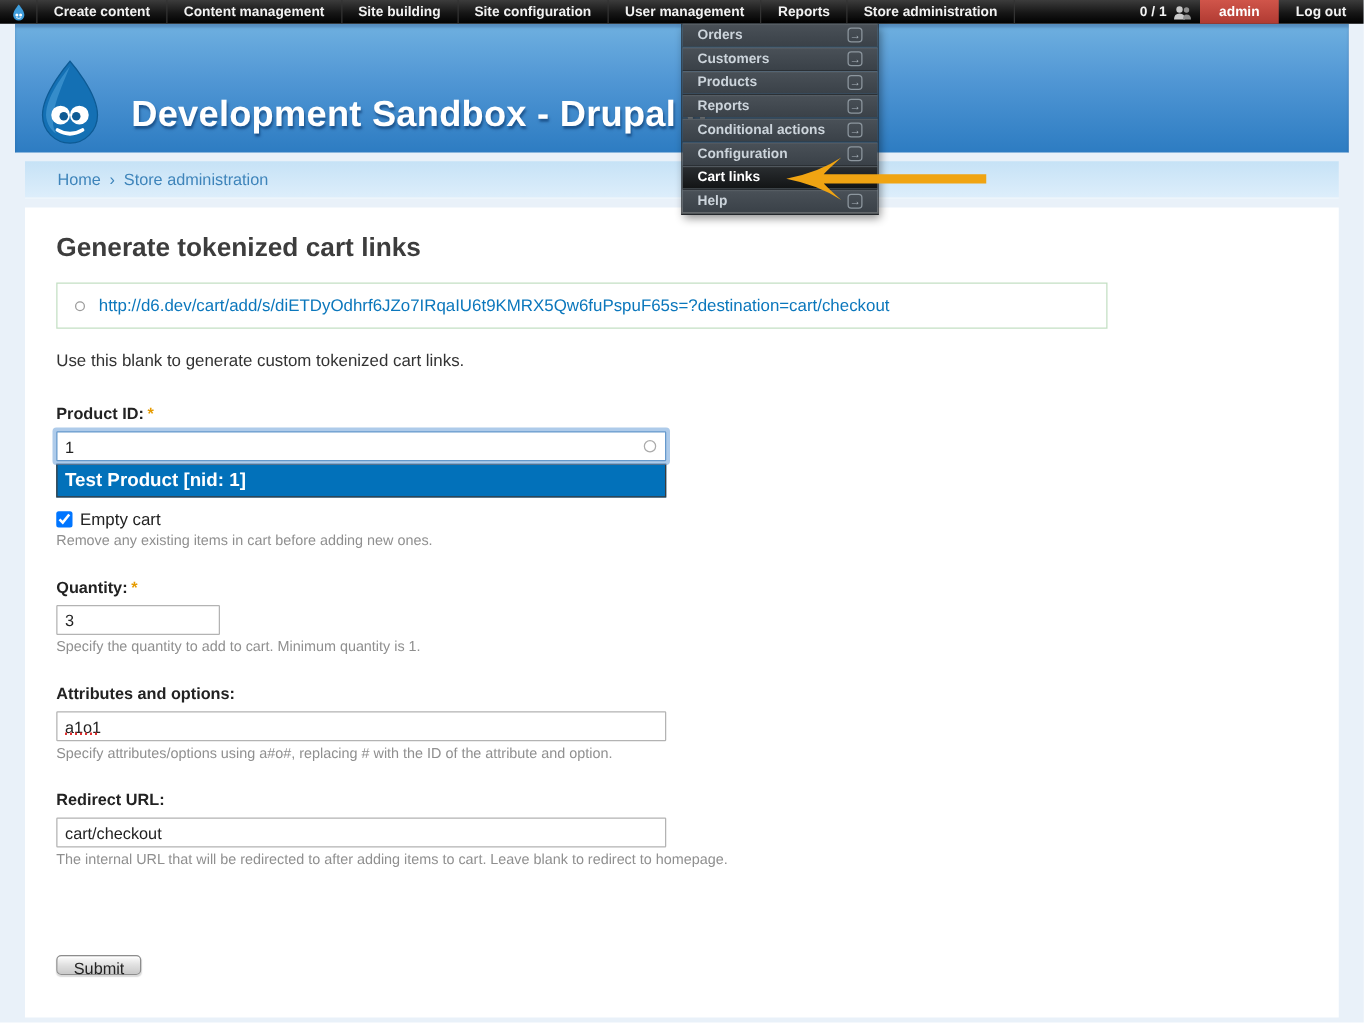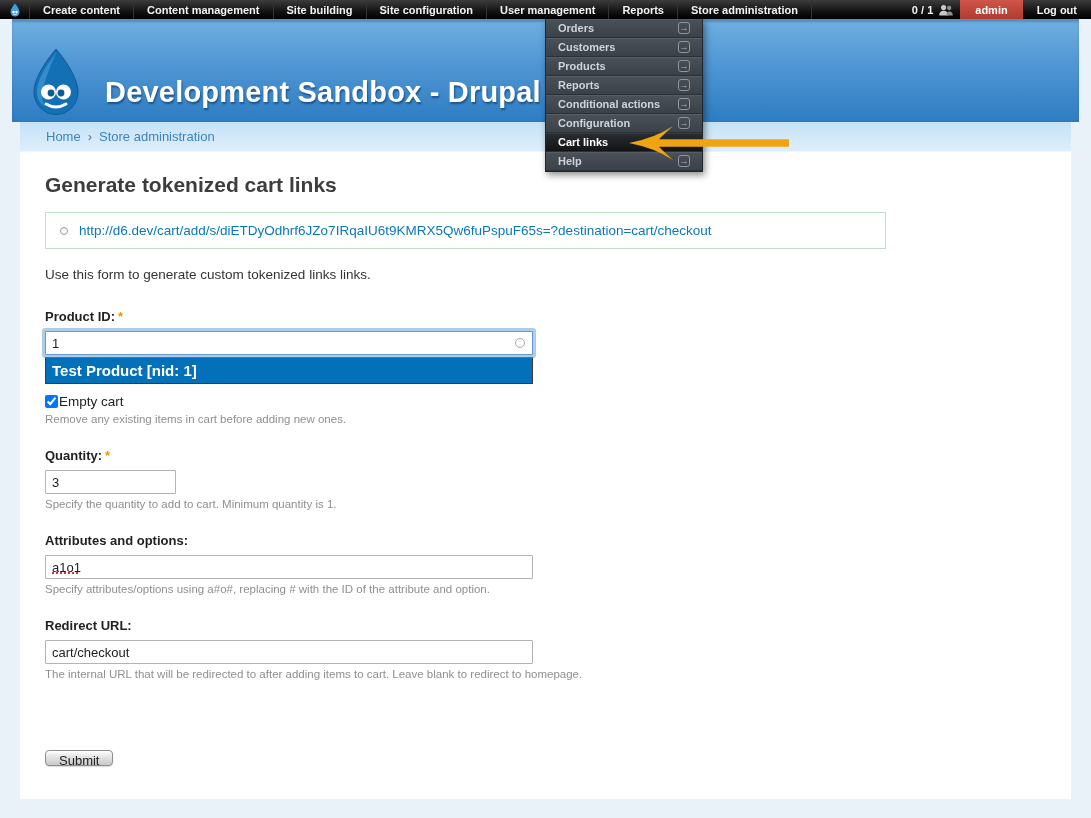--- a/index.html
+++ b/index.html
@@ -44,21 +44,21 @@
   }
   .site-title {
     position:absolute; left:93px; top:57px;
     color:#fff; font-size:29px; font-weight:bold;
     text-shadow:1px 2px 2px rgba(0,40,90,.55);
     letter-spacing:.2px;
   }
   .logo { position:absolute; left:12px; top:28px; }
 
   .breadcrumb {
-    margin:0 8px; height:30px;
+    margin:7px 8px; height:30px;
     background:linear-gradient(#c6e2f6, #ddeefb);
     display:flex; align-items:center; gap:7px;
     padding-left:26px; font-size:13px; color:#3e84ba;
     border-bottom:1px solid #eef6fc;
   }
   .breadcrumb a { color:#3e84ba; text-decoration:none; cursor:pointer; }
 
   .content {
     margin:0 8px; background:#fff; min-height:620px;
     padding:21px 25px 30px 25px; position:relative;
@@ -101,21 +101,21 @@
   .ac-throbber {
     position:absolute; right:8px; top:7px; width:10px; height:10px;
     border:1.5px solid #ababab; border-radius:50%;
   }
   .ac-popup {
     margin-top:2px; width:488px;
     background:#0271ba; color:#fff; font-weight:bold; font-size:15px;
     border:1px solid #3a3a3a; padding:4px 6px; cursor:pointer;
   }
 
-  .checkbox-row { display:flex; align-items:center; gap:1px; margin-top:6px; font-size:13.5px; color:#222; }
+  .checkbox-row { display:flex; align-items:center; gap:6px; margin-top:6px; font-size:13.5px; color:#222; }
   .checkbox-row input { width:13px; height:13px; }
 
   .attr-wrap { position:relative; width:488px; }
   .squiggle {
     position:absolute; left:7px; bottom:5px; width:26px; height:2px;
     background:repeating-linear-gradient(90deg, #e03030 0 2px, transparent 2px 4px);
     pointer-events:none;
   }
 
   .submit-btn {
@@ -210,21 +210,21 @@
   </div>
 
   <div class="content">
     <h1 class="page-title">Generate tokenized cart links</h1>
 
     <div class="status-box">
       <span class="status-bullet"></span>
       <a class="status-link">http://d6.dev/cart/add/s/diETDyOdhrf6JZo7IRqaIU6t9KMRX5Qw6fuPspuF65s=?destination=cart/checkout</a>
     </div>
 
-    <p class="intro">Use this form to generate custom tokenized links links.</p>
+    <p class="intro">Use this blank to generate custom tokenized cart links.</p>
 
     
     <div class="form-item" style="margin-bottom:10px;">
       <div class="form-label">
         <span>Product ID:</span><span class="req">*</span>
       </div>
       <div class="ac-wrap">
         <input class="text w-wide focused" type="text" value="1" style="">
         <span class="ac-throbber"></span>
         <div class="ac-popup">Test Product [nid: 1]</div>

